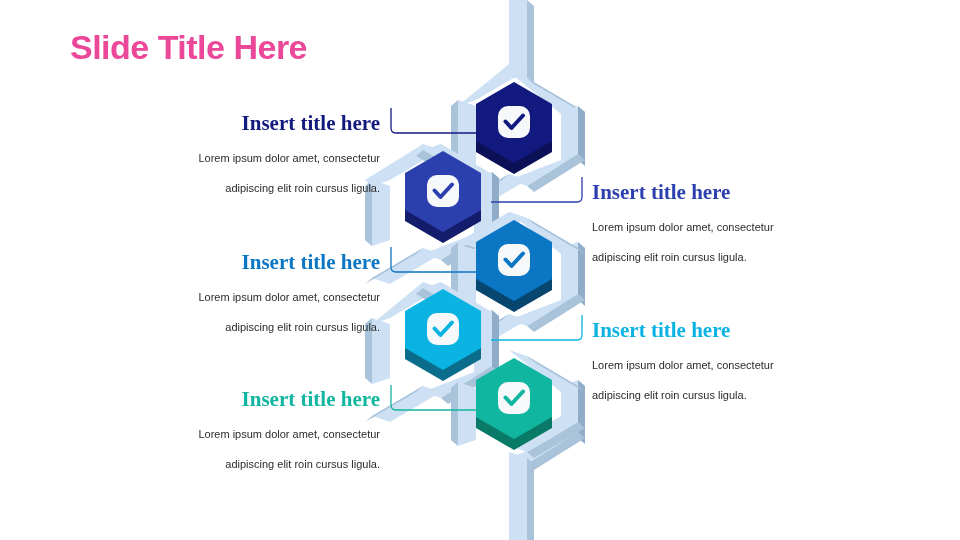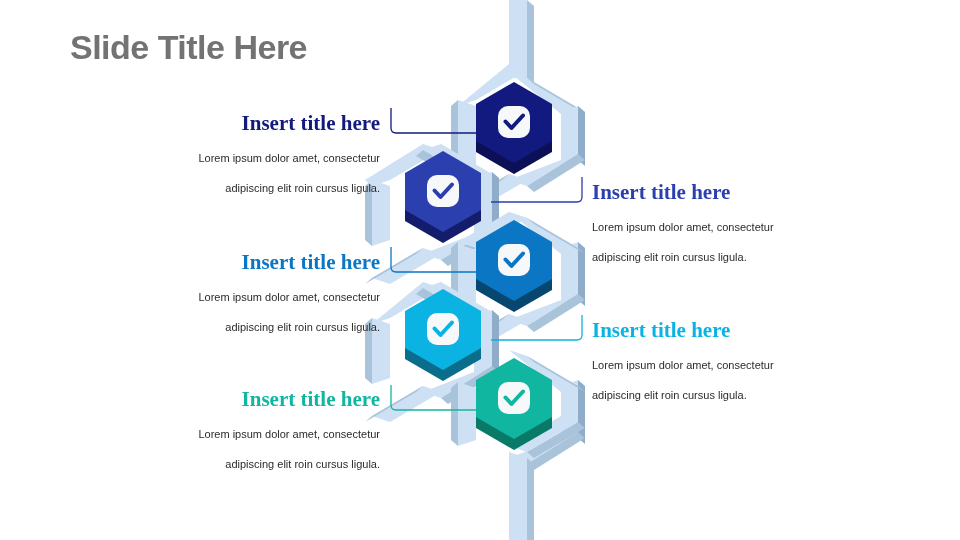--- a/index.html
+++ b/index.html
@@ -21,21 +21,21 @@
     top: 0;
     width: 960px;
     height: 540px;
   }
   #slide-title {
     position: absolute;
     left: 70px;
     top: 28px;
     font-size: 34px;
     font-weight: bold;
-    color: #737373;
+    color: #ec4899;
     letter-spacing: -0.5px;
     white-space: nowrap;
   }
   .text-block {
     position: absolute;
     width: 222px;
   }
   .text-block.right-align { text-align: right; }
   .text-block.left-align  { text-align: left; }
   .tb-title {

